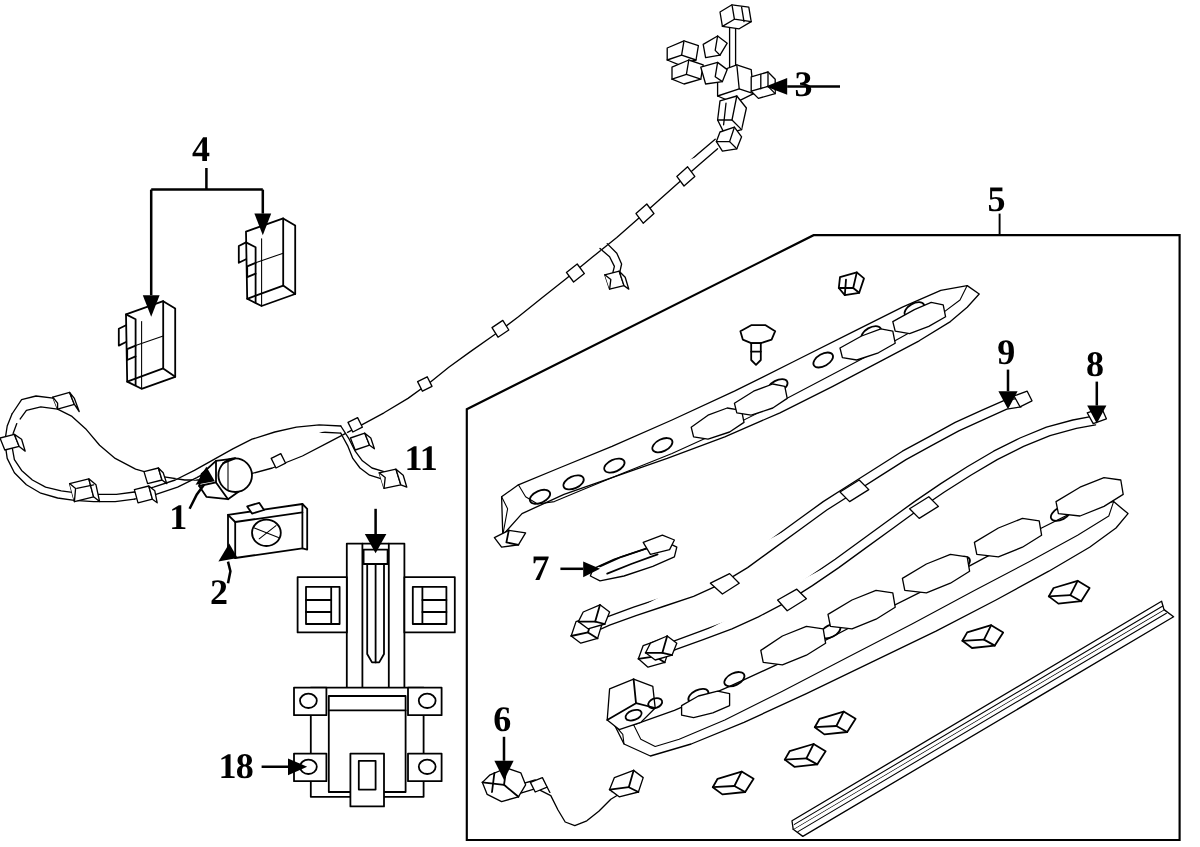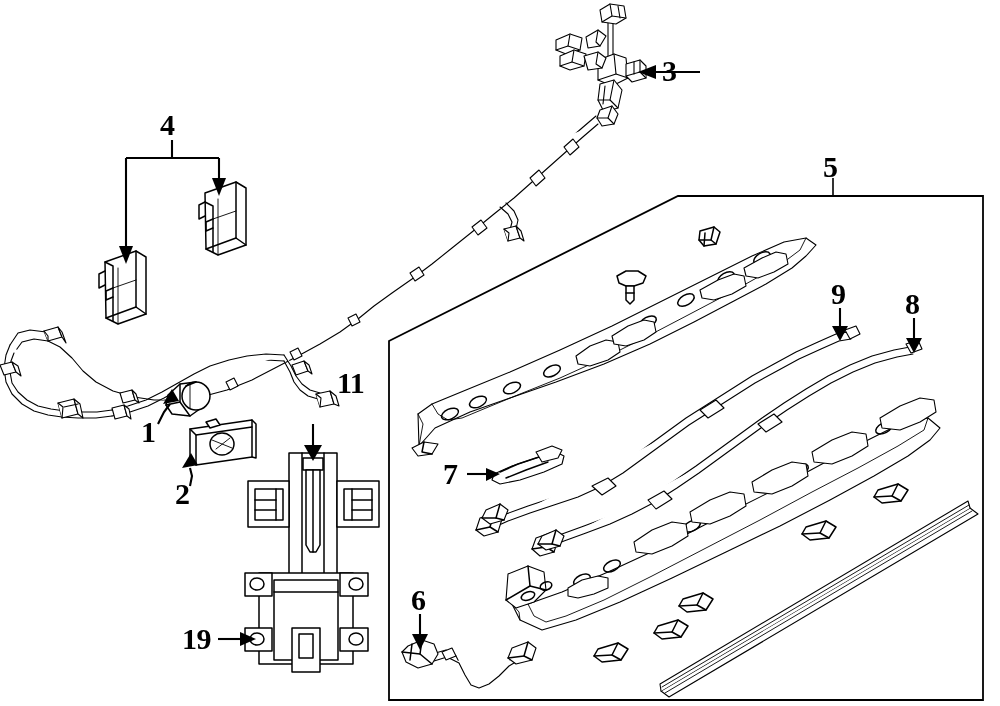--- a/index.html
+++ b/index.html
@@ -504,17 +504,17 @@
   <div class="callout-num" style="left:823px; top:152px;">5</div>
 
   <div class="callout-num" style="left:411px; top:585px;">6</div>
 
   <div class="callout-num" style="left:443px; top:459px;">7</div>
 
   <div class="callout-num" style="left:905px; top:289px;">8</div>
 
   <div class="callout-num" style="left:831px; top:279px;">9</div>
 
-  <div class="callout-num" style="left:182px; top:624px;">19</div>
+  <div class="callout-num" style="left:182px; top:624px;">18</div>
 
   <div class="callout-num" style="left:297px; top:368px;margin-left:40px;">11</div>
 
 </div>
 
 </body></html>

